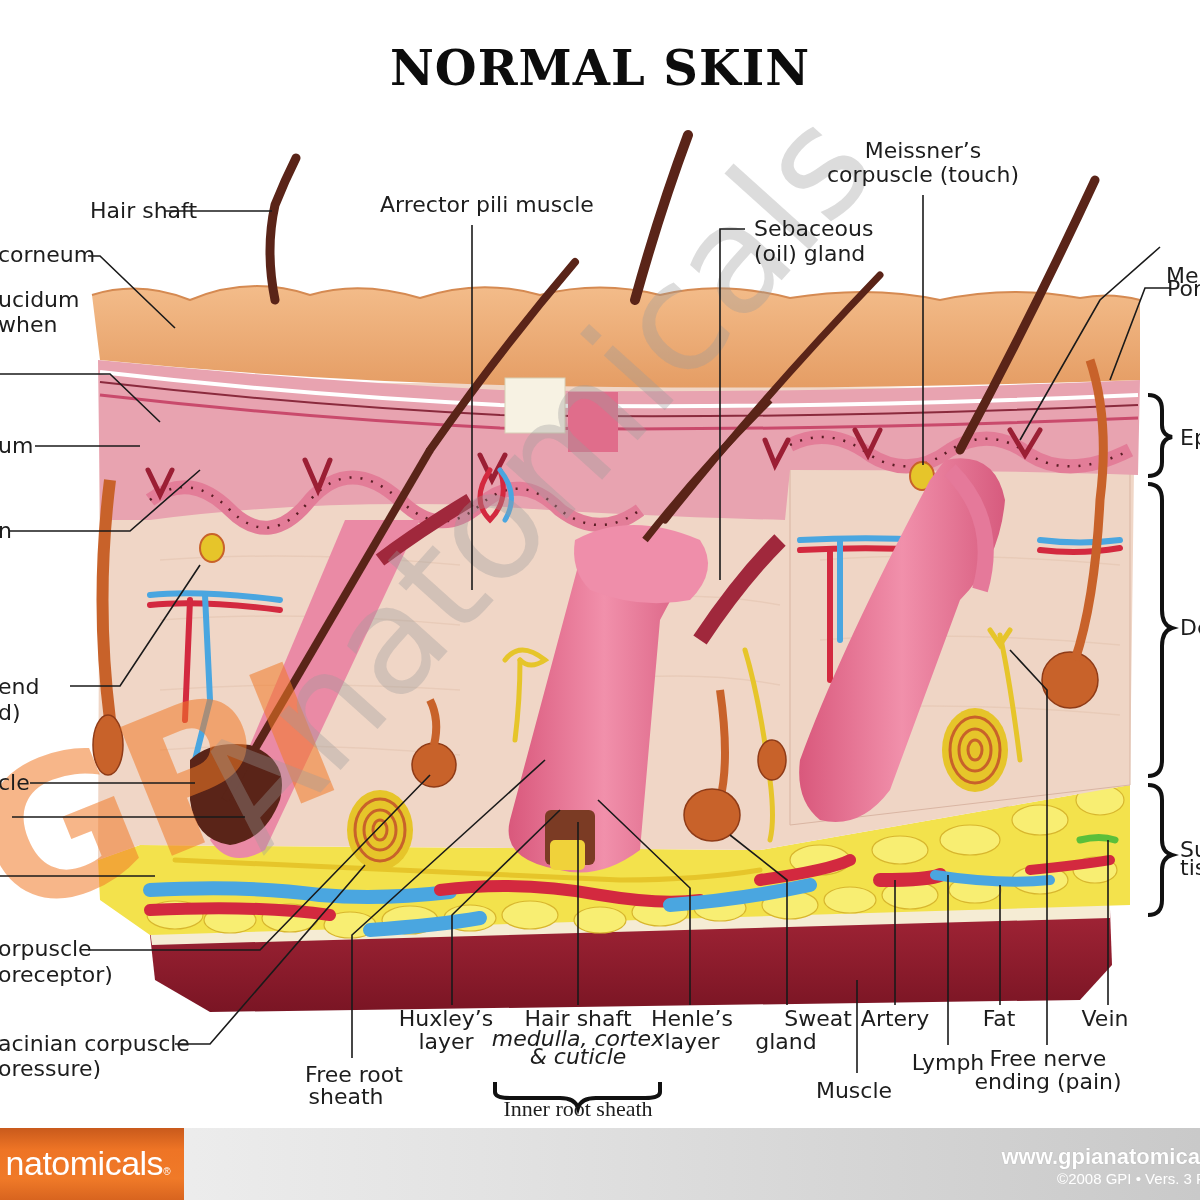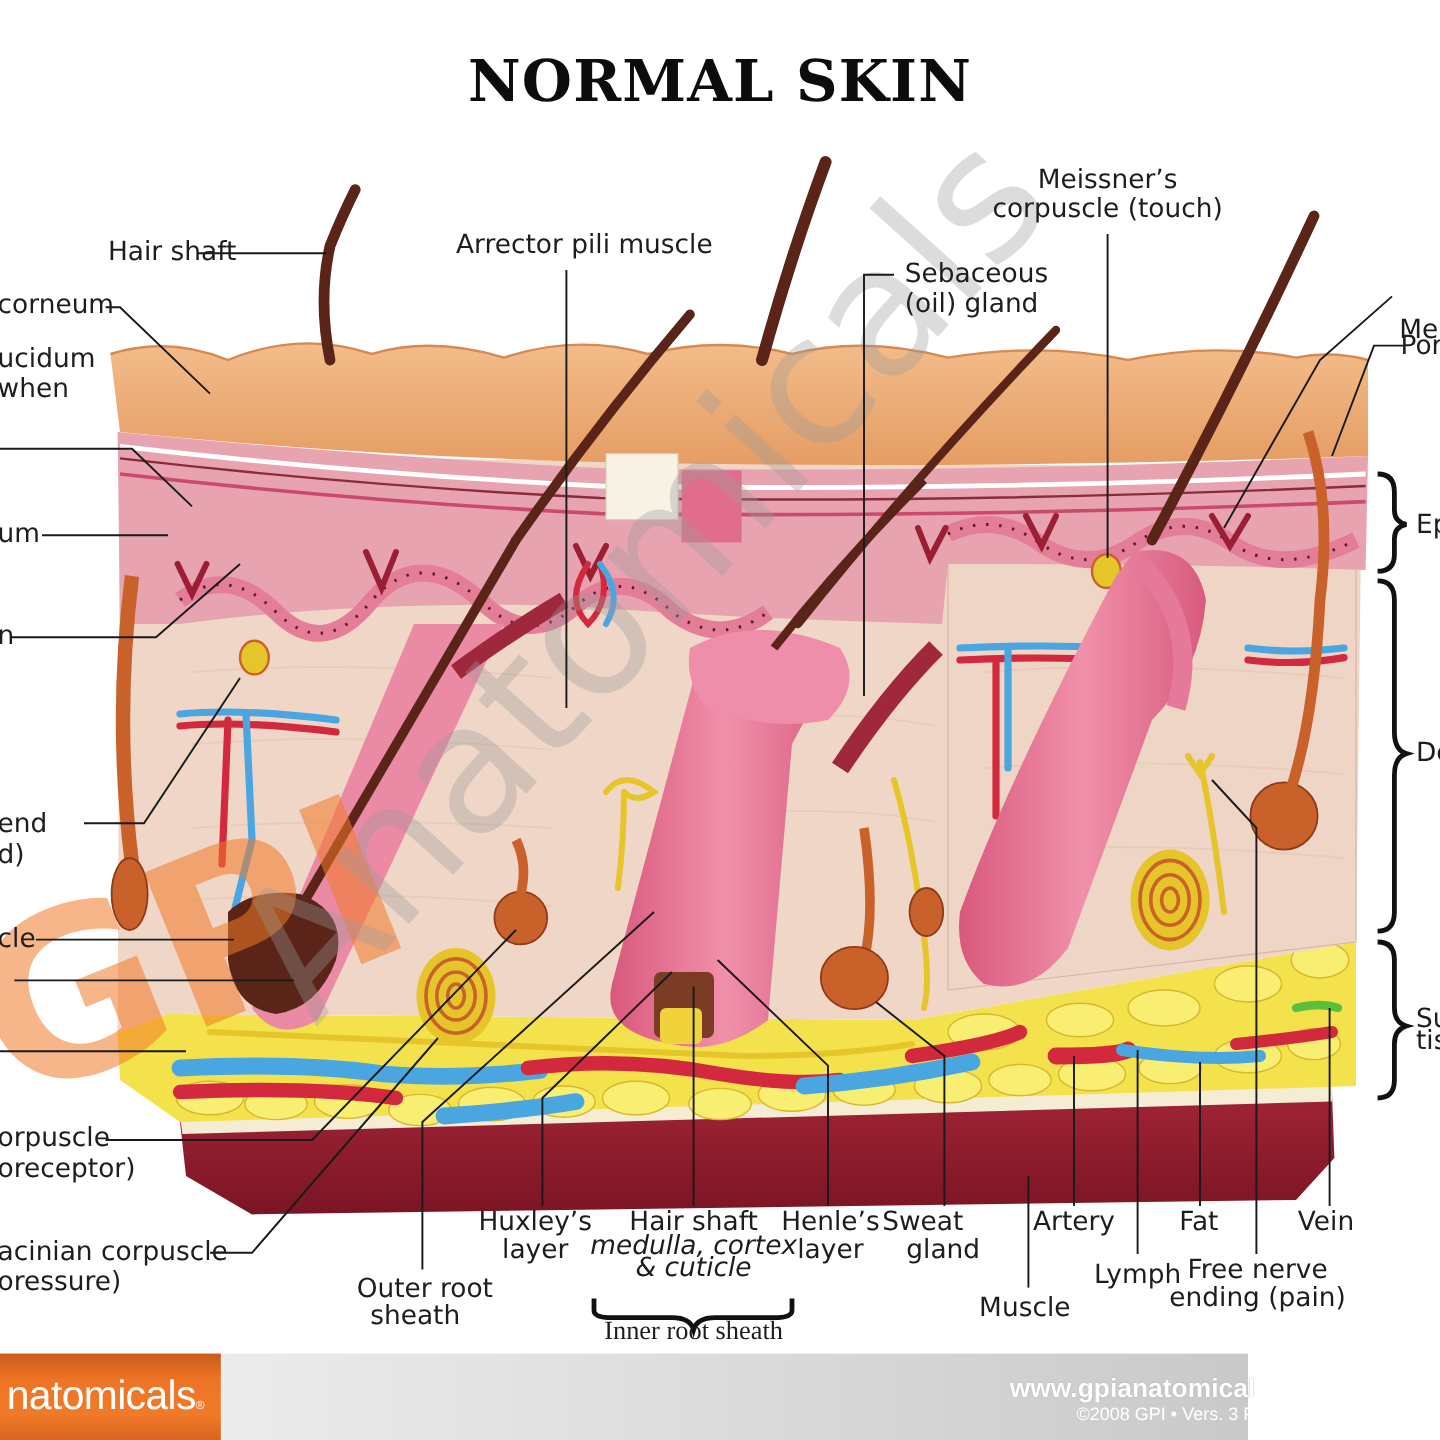--- a/index.html
+++ b/index.html
@@ -3,21 +3,21 @@
   <meta charset="utf-8">
   <style>
     html, body { margin: 0; padding: 0; }
     body { width: 1200px; height: 1200px; background: #ffffff; position: relative; overflow: hidden; font-family: "DejaVu Sans", sans-serif; color: #1a1a1a; }
     #stage { position: absolute; left: 0; top: 0; width: 1200px; height: 1200px; }
     .title { position: absolute; left: 0; width: 1200px; top: 44px; text-align: center; font-family: "DejaVu Serif", serif; font-weight: bold; font-size: 48px; letter-spacing: 1px; color: #0c0c0c; line-height: 1; }
     .lbl { position: absolute; font-size: 22px; line-height: 22px; color: #1d1d1d; white-space: nowrap; }
     .lbl.c { text-align: center; transform: translateX(-50%); }
     .lbl .it { font-style: italic; }
     svg#art { position: absolute; left: 0; top: 0; }
-    .footer { position: absolute; left: 0; top: 1128px; width: 1040px; height: 72px; background: linear-gradient(90deg, #f2f2f2 0%, #e3e3e3 40%, #c9c9c9 100%); }
+    .footer { position: absolute; left: 0; top: 1128px; width: 1200px; height: 72px; background: linear-gradient(90deg, #f2f2f2 0%, #e3e3e3 40%, #c9c9c9 100%); }
     .footer .brand { position: absolute; left: 0; top: 0; width: 184px; height: 72px; background: linear-gradient(180deg, #c95a1c 0%, #ee7425 30%, #f07a28 70%, #d8641f 100%); }
     .footer .brand-text { position: absolute; right: 14px; top: 16px; color: #ffffff; font-family: "Liberation Sans", sans-serif; font-size: 34px; letter-spacing: -0.5px; }
     .footer .site { position: absolute; right: -6px; top: 16px; color: #ffffff; font-family: "Liberation Sans", sans-serif; font-weight: bold; font-size: 22px; text-shadow: 0 0 1px #999; }
     .footer .copy { position: absolute; right: -6px; top: 42px; color: #ffffff; font-family: "Liberation Sans", sans-serif; font-size: 15px; }
   </style>
 </head>
 <body>
 
 <div id="stage">
 
@@ -269,31 +269,31 @@
   <div class="lbl" style="left:754px; top:243px;">(oil) gland</div>
   <div class="lbl c" style="left:923px; top:140px;">Meissner’s</div>
   <div class="lbl c" style="left:923px; top:164px;">corpuscle (touch)</div>
   <div class="lbl" style="left:1166px; top:265px;">Mel</div>
   <div class="lbl" style="left:1167px; top:278px;">Por</div>
   <div class="lbl" style="left:1180px; top:427px;">Ep</div>
   <div class="lbl" style="left:1180px; top:617px;">De</div>
   <div class="lbl" style="left:1180px; top:841px; line-height:18px;">Su</div>
   <div class="lbl" style="left:1180px; top:859px; line-height:18px;">tis</div>
 
-  <div class="lbl c" style="left:354px; top:1064px;">Outer root</div>
+  <div class="lbl c" style="left:354px; top:1064px;">Free root</div>
   <div class="lbl c" style="left:346px; top:1086px;">sheath</div>
   <div class="lbl c" style="left:446px; top:1008px;">Huxley’s</div>
   <div class="lbl c" style="left:446px; top:1031px;">layer</div>
   <div class="lbl c" style="left:578px; top:1008px;">Hair shaft</div>
   <div class="lbl c" style="left:578px; top:1028px;"><span class="it">medulla, cortex</span></div>
   <div class="lbl c" style="left:578px; top:1046px;"><span class="it">&amp; cuticle</span></div>
   <div class="lbl c" style="left:692px; top:1008px;">Henle’s</div>
   <div class="lbl c" style="left:692px; top:1031px;">layer</div>
   <div class="lbl c" style="left:578px; top:1098px;font-family:Liberation Serif, serif;">Inner root sheath</div>
-  <div class="lbl c" style="left:769px; top:1008px;text-align:right;">Sweat</div>
+  <div class="lbl c" style="left:818px; top:1008px;text-align:right;">Sweat</div>
   <div class="lbl c" style="left:786px; top:1031px;">gland</div>
   <div class="lbl c" style="left:854px; top:1080px;">Muscle</div>
   <div class="lbl c" style="left:895px; top:1008px;">Artery</div>
   <div class="lbl c" style="left:948px; top:1052px;">Lymph</div>
   <div class="lbl c" style="left:999px; top:1008px;">Fat</div>
   <div class="lbl c" style="left:1048px; top:1048px;">Free nerve</div>
   <div class="lbl c" style="left:1048px; top:1071px;">ending (pain)</div>
   <div class="lbl c" style="left:1105px; top:1008px;">Vein</div>
 
   <div class="footer">

